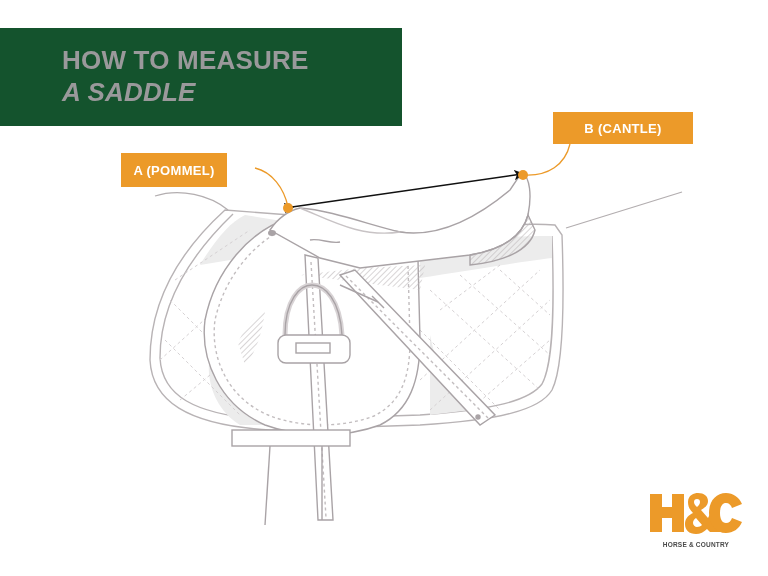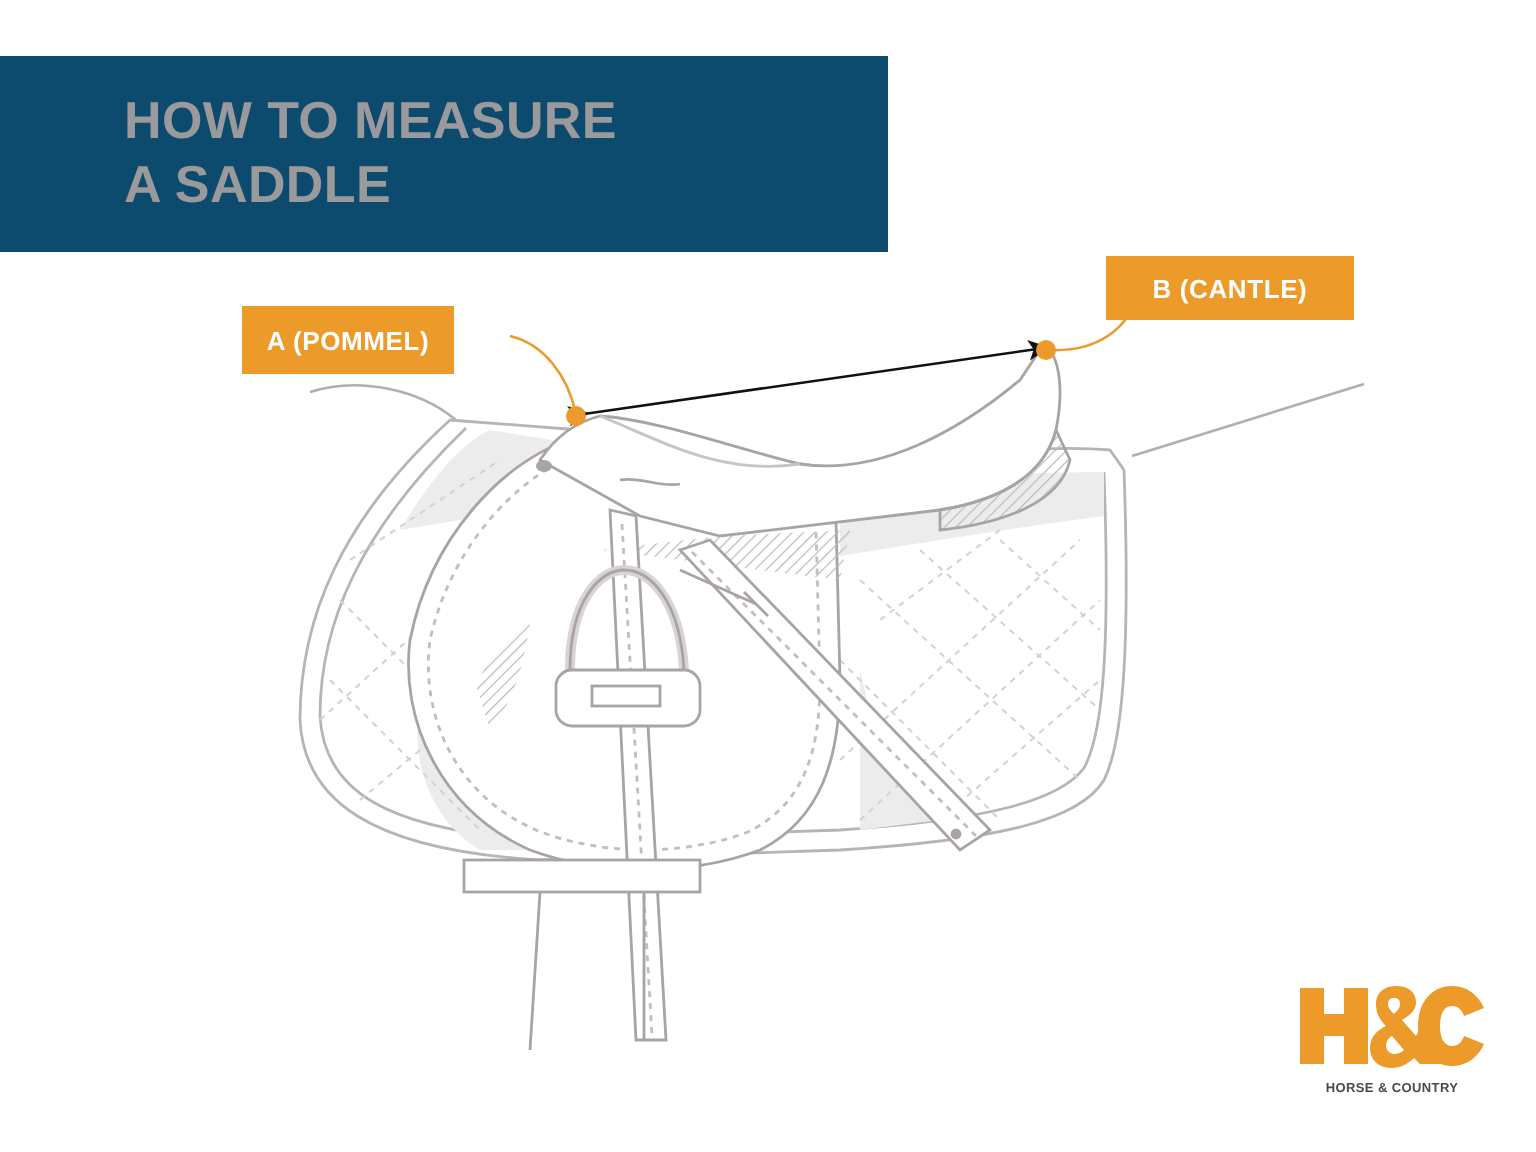--- a/index.html
+++ b/index.html
@@ -1,23 +1,23 @@
 <!DOCTYPE html>
 <html><head>
 <meta charset="utf-8">
 <style>
   html, body { margin:0; padding:0; background:#ffffff; }
   body { width:768px; height:576px; position:relative; overflow:hidden; font-family:"Liberation Sans", sans-serif; }
-  .title-banner { position:absolute; left:0; top:28px; width:444px; height:98px; background:#0c4a6e; }
+  .title-banner { position:absolute; left:0; top:28px; width:402px; height:98px; background:#14532d; }
   .title-line { position:absolute; left:62px; color:#9a999b; font-weight:bold; font-size:26px; letter-spacing:0.2px; line-height:28px; }
   .title-line.l1 { top:18px; }
-  .title-line.l2 { top:50px; }
+  .title-line.l2 { top:50px;font-style:italic; }
   .callout { position:absolute; background:#ec9a29; color:#ffffff; font-weight:bold; font-size:13px; display:flex; align-items:center; justify-content:center; letter-spacing:0.3px; }
   .callout-a { left:121px; top:153px; width:106px; height:34px; }
-  .callout-b { left:553px; top:128px; width:124px; height:32px; }
+  .callout-b { left:553px; top:112px; width:140px; height:32px; }
   .illustration { position:absolute; left:0; top:0; width:768px; height:576px; }
   .logo { position:absolute; left:648px; top:490px; width:96px; height:64px; }
   .logo-mark { position:absolute; left:0; top:0; width:96px; height:46px; }
   .logo-text { position:absolute; left:0; top:51px; width:96px; text-align:center; font-size:6.5px; font-weight:bold; color:#4a4a4a; letter-spacing:0.2px; }
 </style>
 </head>
 <body>
 
 <div class="title-banner">
   <div class="title-line l1">HOW TO MEASURE</div>

